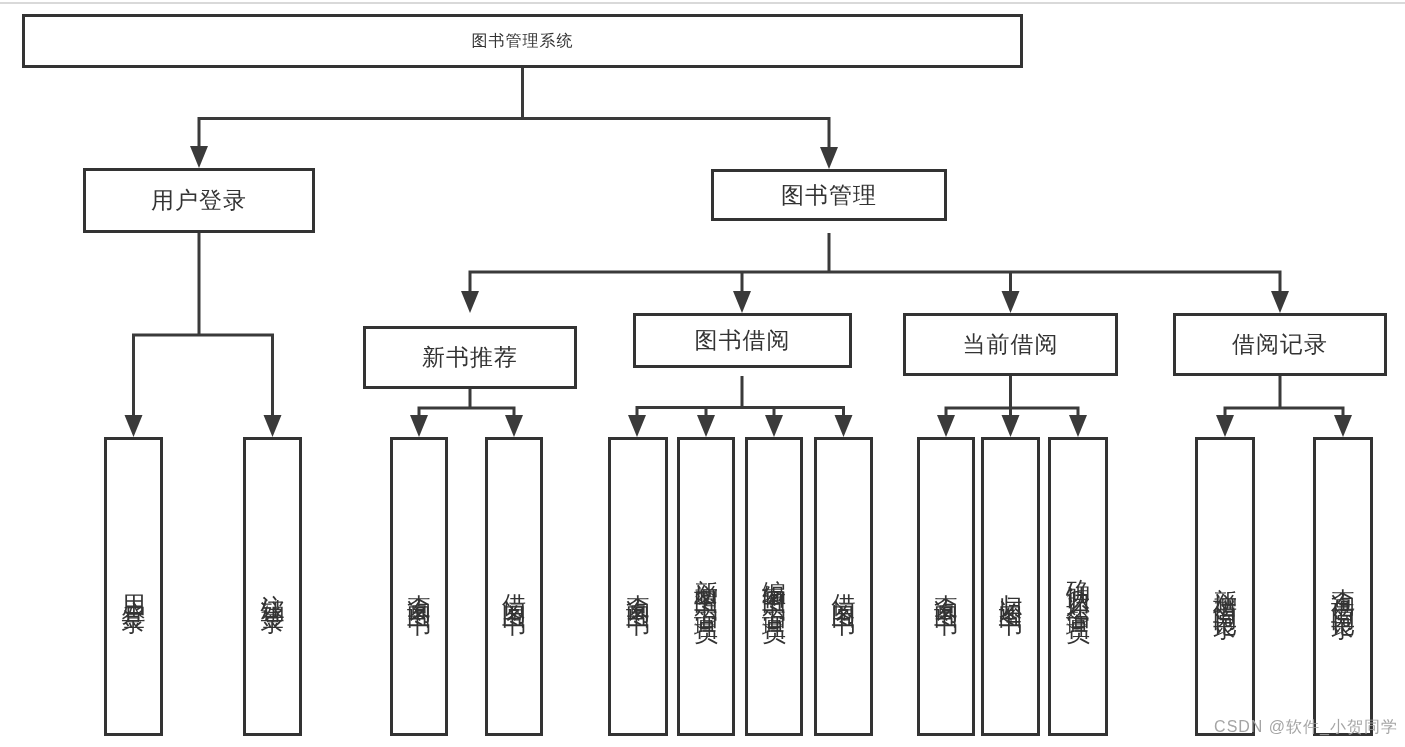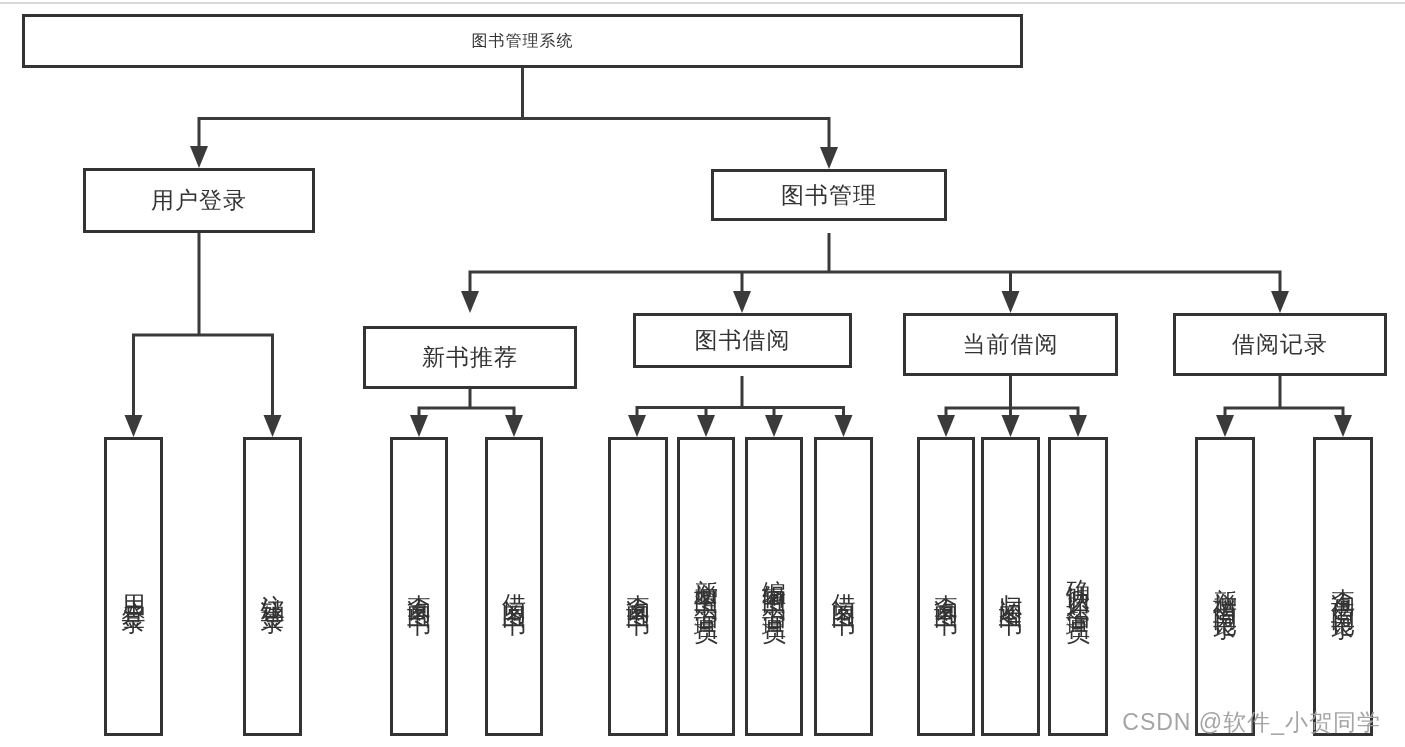--- a/index.html
+++ b/index.html
@@ -62,23 +62,23 @@
   .v-box span {
     writing-mode: vertical-rl;
     font-size: 24px;
     letter-spacing: 6px;
     line-height: 1;
     white-space: nowrap;
   }
 
   .watermark {
     position: absolute;
-    right: 24px;
+    right: 7px;
     bottom: 9px;
-    font-size: 23px;
+    font-size: 16px;
     color: var(--watermark);
     opacity: 0.95;
     white-space: nowrap;
     z-index: 10;
     letter-spacing: 1px;
   }
 </style>
 </head>
 <body>
 

